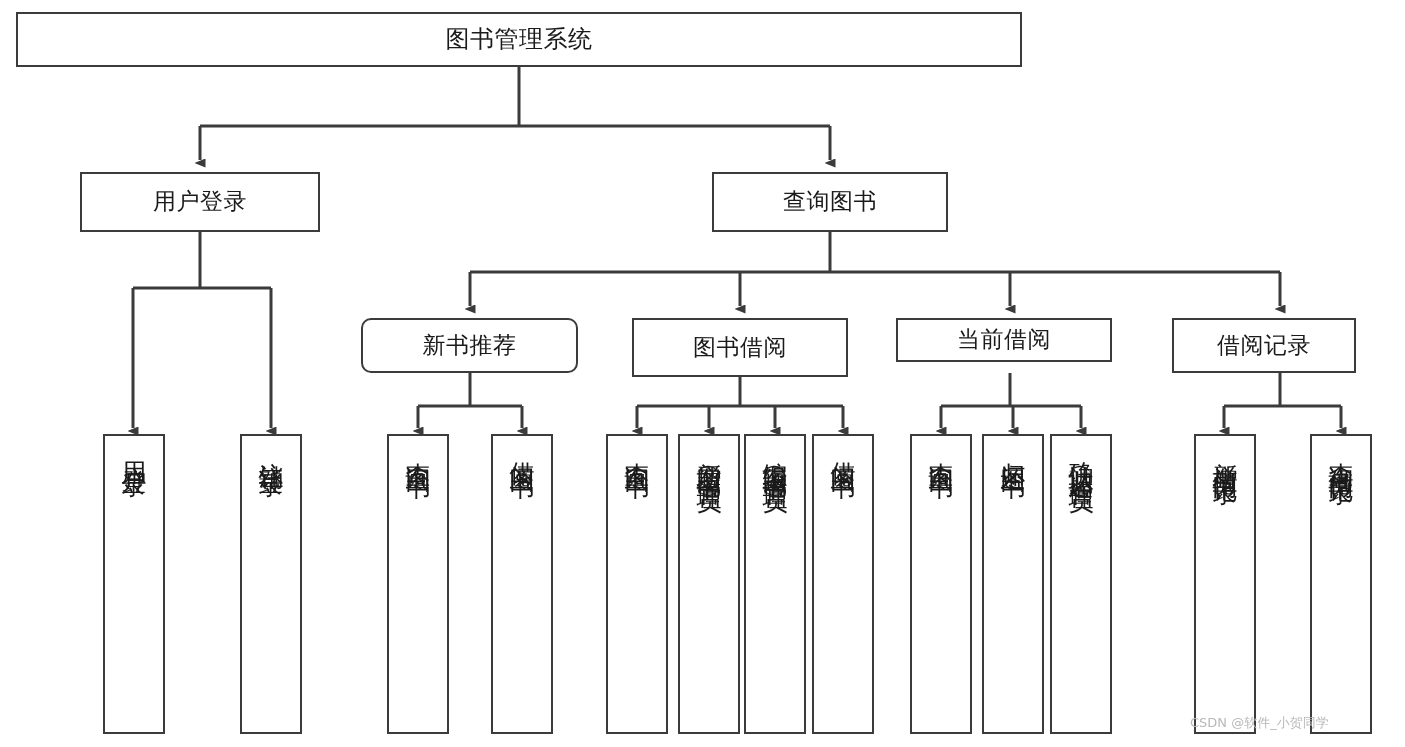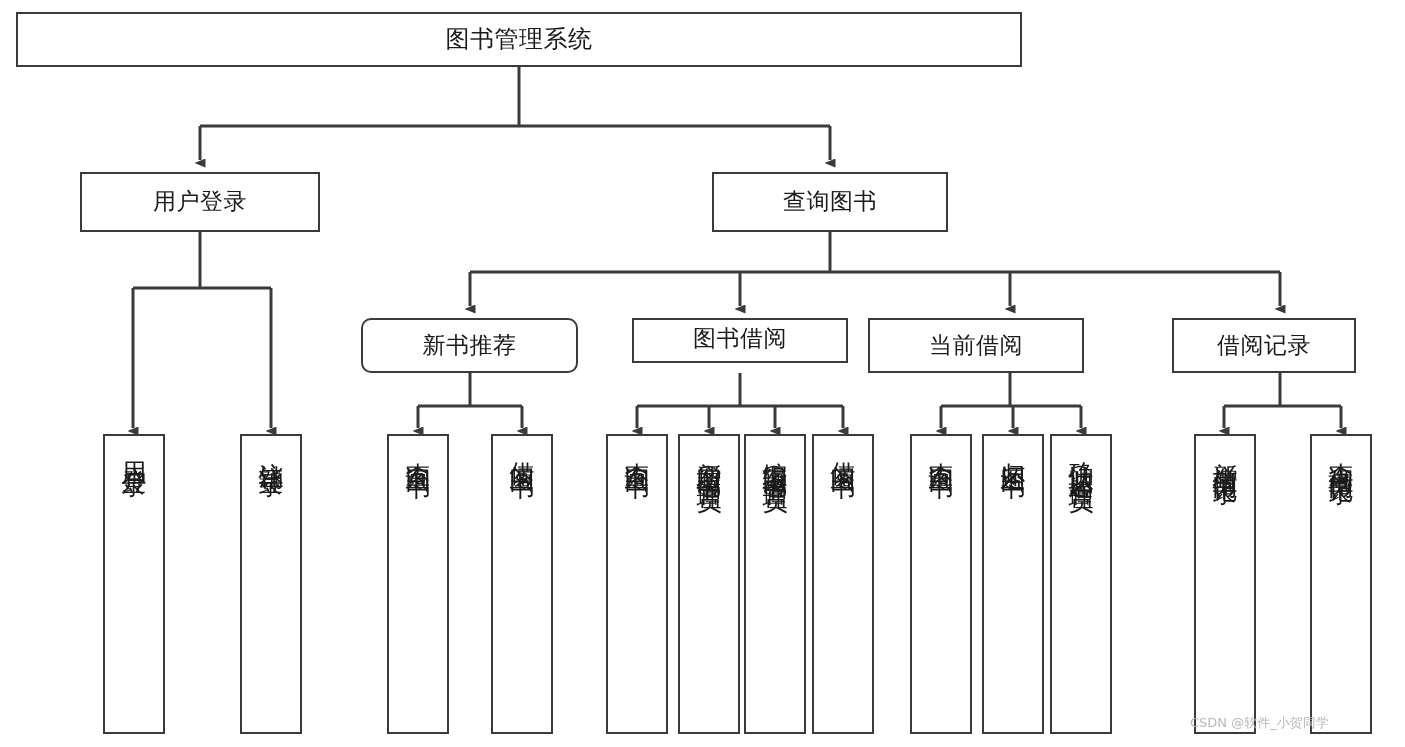--- a/index.html
+++ b/index.html
@@ -133,24 +133,24 @@
   <div class="node h" style="left:80px; top:172px; width:240px; height:60px;">
     <span class="label">用户登录</span>
   </div>
   <div class="node h" style="left:712px; top:172px; width:236px; height:60px;">
     <span class="label">查询图书</span>
   </div>
 
   <div class="node h" style="left:361px; top:318px; width:217px; height:55px;border-radius:10px;">
     <span class="label">新书推荐</span>
   </div>
-  <div class="node h" style="left:632px; top:318px; width:216px; height:45px;font-family:Liberation Mono, monospace;">
+  <div class="node h" style="left:632px; top:318px; width:216px; height:59px;">
     <span class="label">图书借阅</span>
   </div>
-  <div class="node h" style="left:868px; top:318px; width:216px; height:55px;">
+  <div class="node h" style="left:896px; top:318px; width:216px; height:44px;">
     <span class="label">当前借阅</span>
   </div>
   <div class="node h" style="left:1172px; top:318px; width:184px; height:55px;">
     <span class="label">借阅记录</span>
   </div>
 
   <div class="node v" style="left:103px; top:434px; width:62px; height:300px;">
     <span class="label">用户登录</span>
   </div>
   <div class="node v" style="left:240px; top:434px; width:62px; height:300px;">

